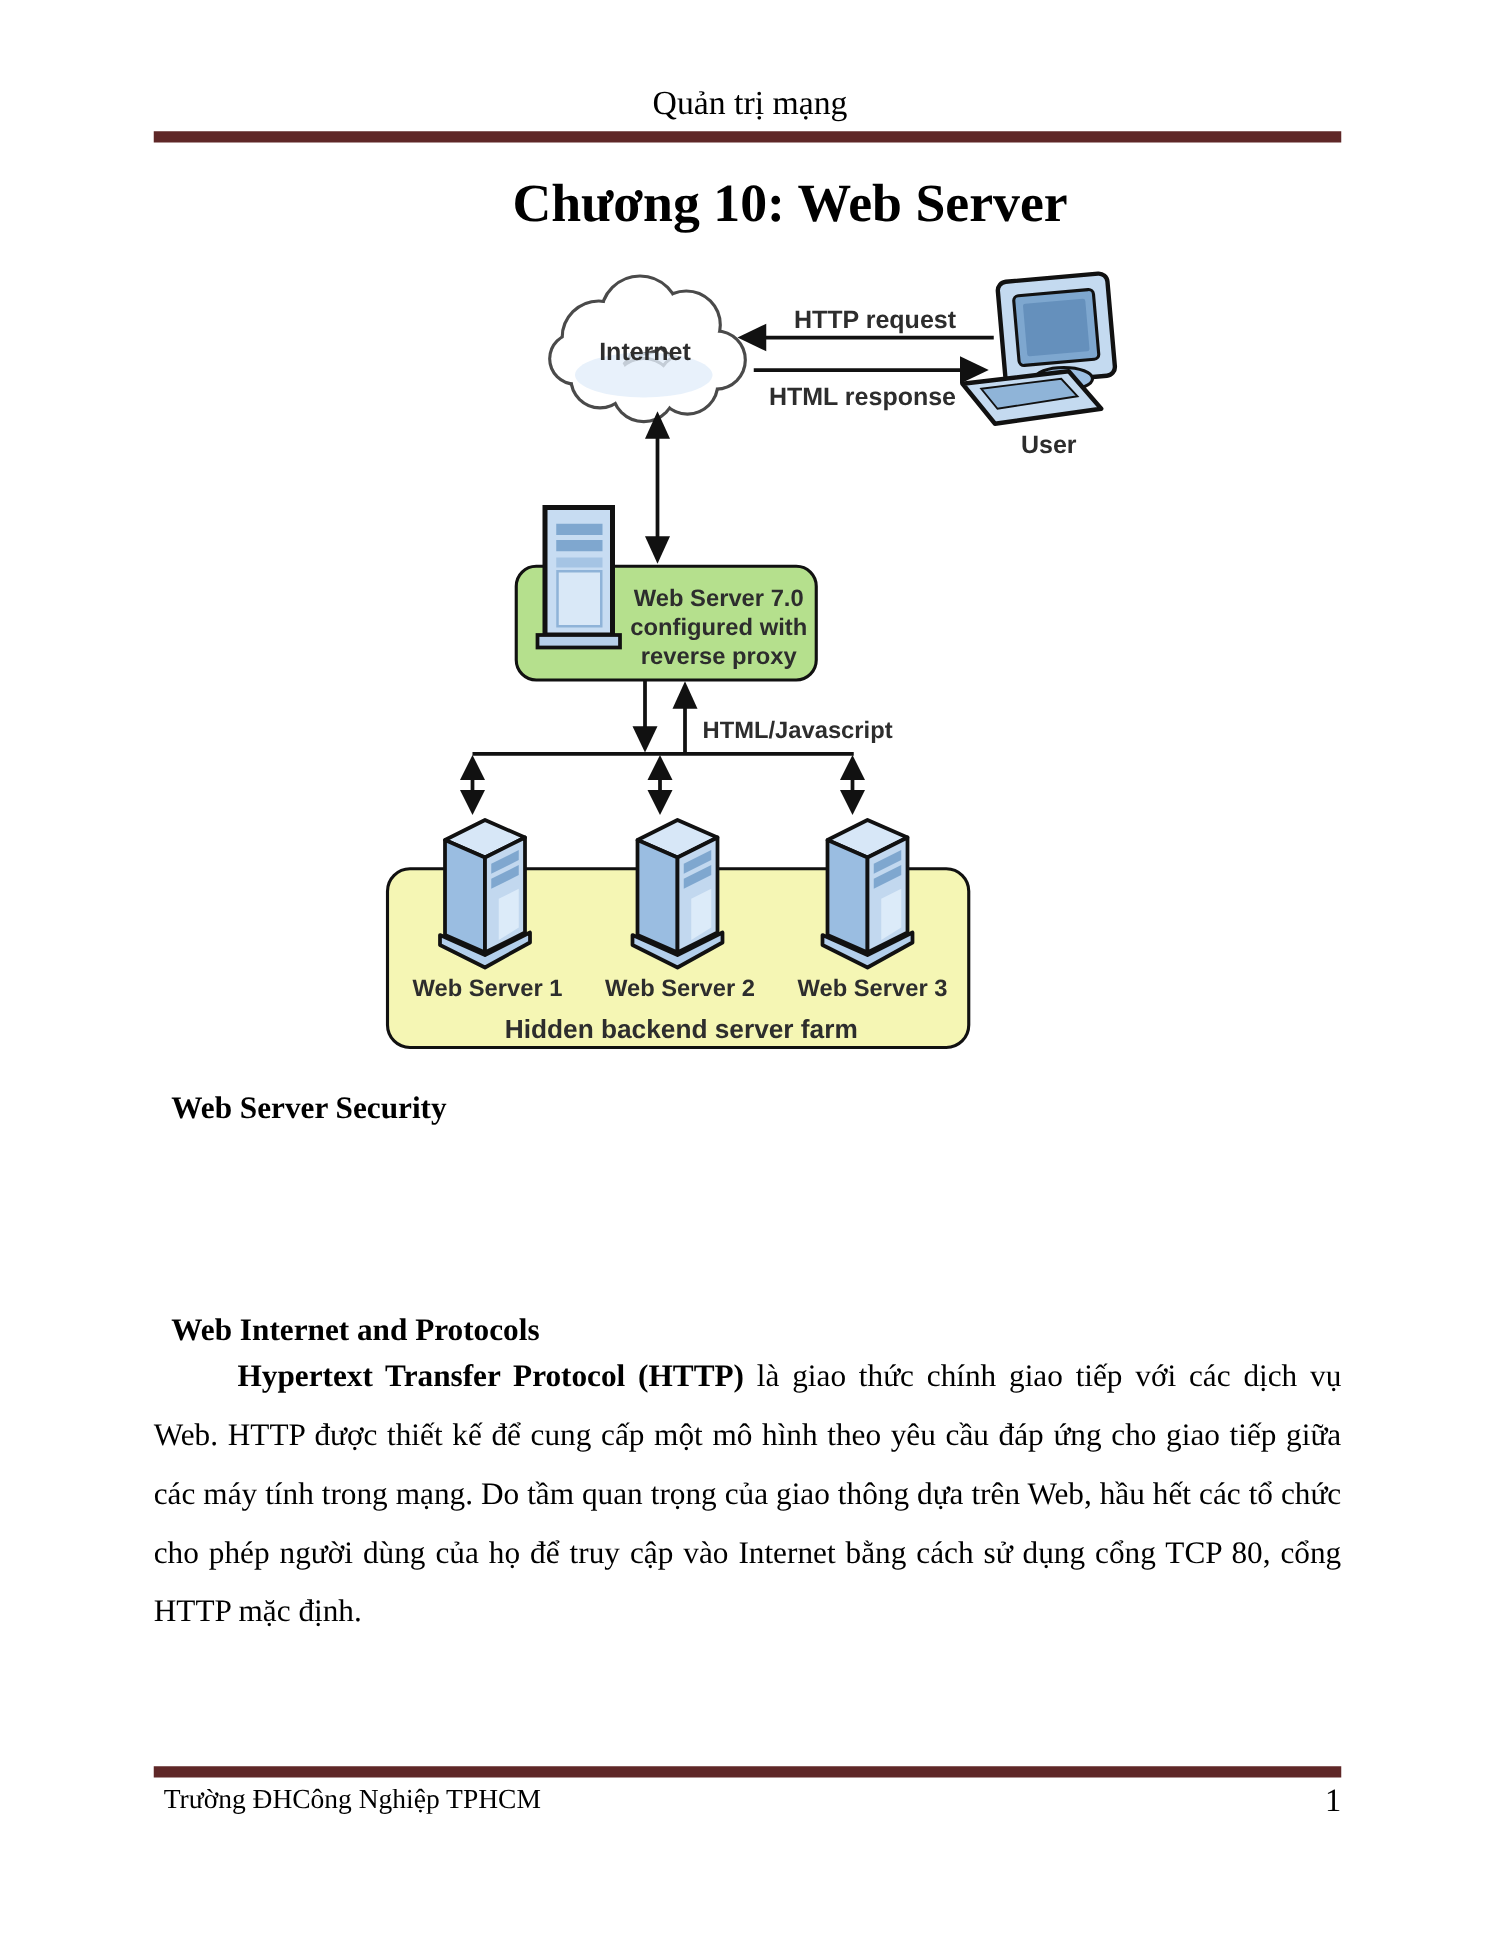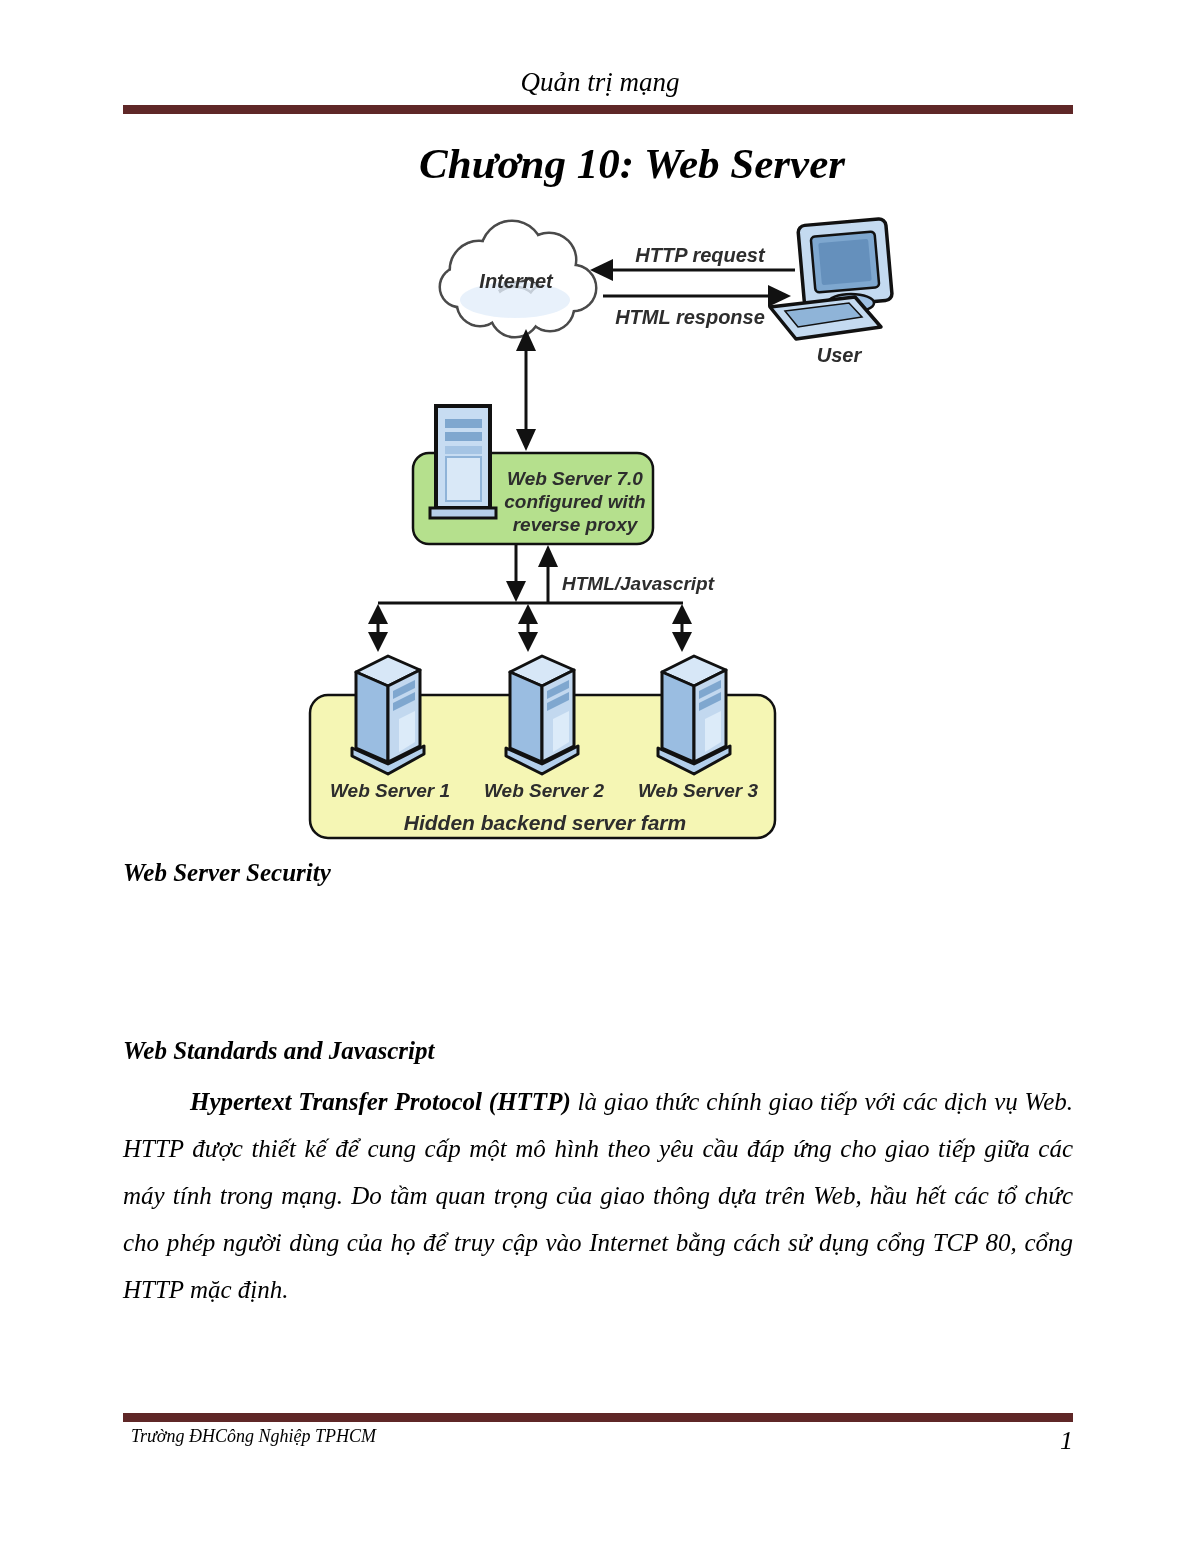--- a/index.html
+++ b/index.html
@@ -1,37 +1,37 @@
 <!DOCTYPE html>
 <html><head>
 <meta charset="utf-8">
 <style>
   html,body{margin:0;padding:0;background:#e8e8e8;}
   .page{position:relative;width:1200px;height:1553px;background:#ffffff;margin:0 auto;
-        font-family:"Liberation Serif",serif;color:#000;overflow:hidden;font-style:italic;}
+        font-family:"Liberation Serif",serif;color:#000;overflow:hidden;}
   .running-header{position:absolute;top:66px;left:0;width:100%;text-align:center;
         font-size:27px;line-height:32px;}
   .rule{position:absolute;left:123px;width:950px;height:9px;background:#5f2727;}
   .rule-top{top:105px;}
   .rule-bottom{top:1413px;}
   .doc-title{position:absolute;top:138px;left:0;width:100%;text-align:center;
         font-size:43px;font-weight:bold;margin:0;line-height:52px;padding-left:32px;}
   .diagram{position:absolute;left:300px;top:200px;}
   .diagram text{font-family:"Liberation Sans",sans-serif;font-weight:bold;fill:#2d2d2d;
         font-size:20px;text-anchor:middle;}
   .diagram text.t19{font-size:19px;}
   .diagram text.t21{font-size:21px;}
   .diagram text.start{text-anchor:start;}
   .diagram line{stroke:#111;stroke-width:3;}
   .diagram polygon.arrow{fill:#111;stroke:none;}
-  .sec-heading{position:absolute;left:123px;width:950px;margin:0;
+  .sec-heading{position:absolute;left:123px;width:950px;margin:14px;
         font-size:25px;font-weight:bold;line-height:30px;}
   .body-p{position:absolute;left:123px;width:950px;margin:0;
         font-size:25px;line-height:47px;text-align:justify;text-indent:67px;}
-  .footer-inst{position:absolute;left:131px;top:1426px;font-size:18px;}
+  .footer-inst{position:absolute;left:131px;top:1426px;font-size:22px;}
   .footer-page{position:absolute;left:923px;top:1426px;width:150px;text-align:right;font-size:26px;}
 </style>
 </head>
 <body>
 
 <div class="page">
 
   <div class="running-header">Quản trị mạng</div>
   <div class="rule rule-top"></div>
 
@@ -154,21 +154,21 @@
 
     <text x="390" y="797" class="t19">Web Server 1</text>
     <text x="544" y="797" class="t19">Web Server 2</text>
     <text x="698" y="797" class="t19">Web Server 3</text>
     <text x="545" y="830" class="t21">Hidden backend server farm</text>
   </svg>
 
   <h2 class="sec-heading" style="top:858px">Web Server Security</h2>
 
 
-  <h2 class="sec-heading" style="top:1036px">Web Standards and Javascript</h2>
+  <h2 class="sec-heading" style="top:1036px">Web Internet and Protocols</h2>
 
   <p class="body-p" style="top:1078px"><b>Hypertext Transfer Protocol (HTTP)</b> <span>là giao thức chính giao tiếp với các dịch vụ Web. HTTP được thiết kế để cung cấp một mô hình theo yêu cầu đáp ứng cho giao tiếp giữa các máy tính trong mạng. Do tầm quan trọng của giao thông dựa trên Web, hầu hết các tổ chức cho phép người dùng của họ để truy cập vào Internet bằng cách sử dụng cổng TCP 80, cổng HTTP mặc định.</span></p>
 
 
   <div class="rule rule-bottom"></div>
   <div class="footer-inst">Trường ĐHCông Nghiệp TPHCM</div>
   <div class="footer-page">1</div>
 
 </div>
 

